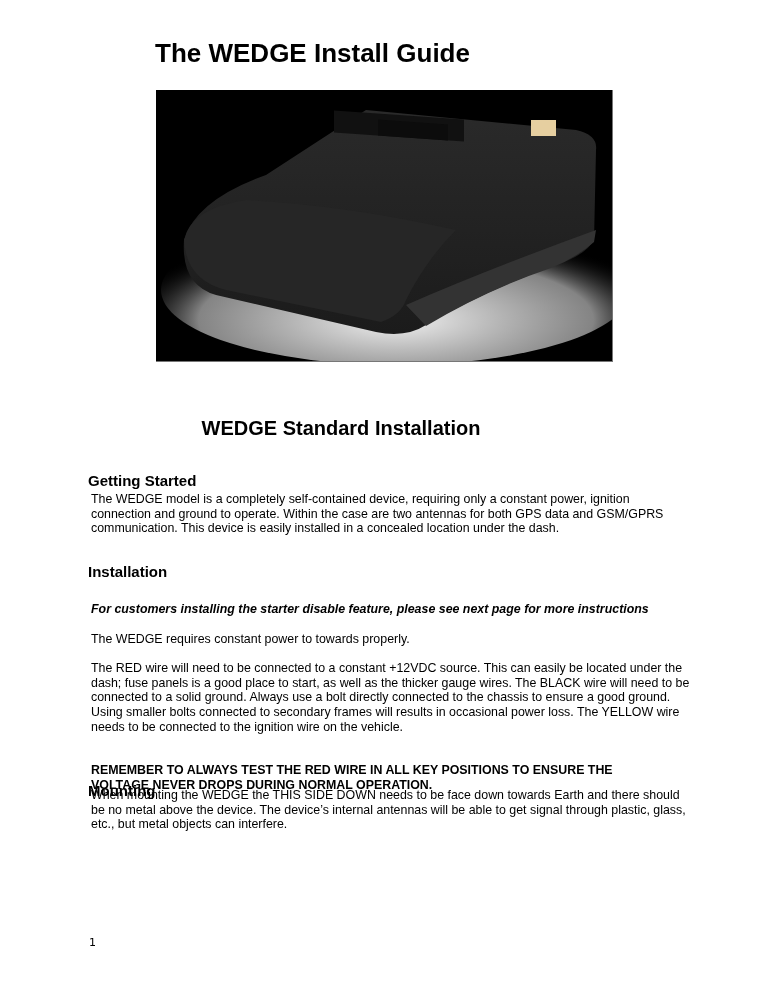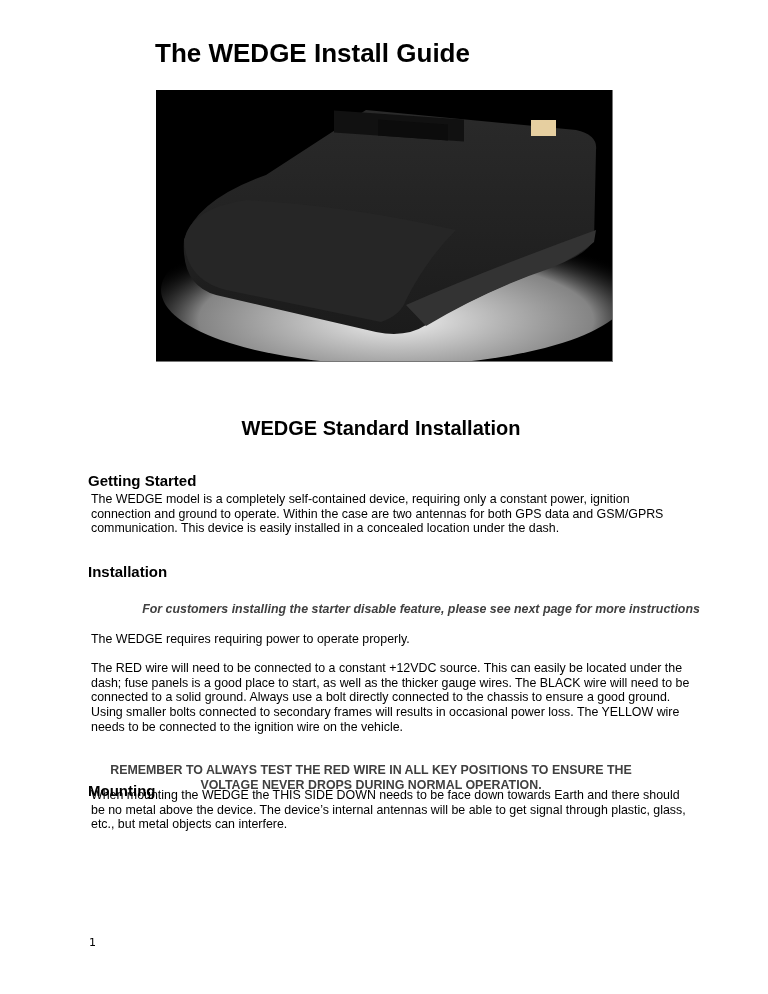--- a/index.html
+++ b/index.html
@@ -3,24 +3,24 @@
 <meta charset="utf-8">
 <style>
   html, body { margin: 0; padding: 0; background: #ffffff; }
   body { width: 768px; height: 994px; position: relative; overflow: hidden;
          font-family: "Liberation Sans", sans-serif; color: #000; }
   .title { position: absolute; top: 38px; left: 0; width: 625px; text-align: center;
            font-size: 26px; font-weight: bold; }
   .photo { position: absolute; left: 156px; top: 90px; width: 456px; height: 271px;
            background: #000; border-right: 1px solid #777; border-bottom: 1px solid #777; overflow: hidden; }
   .h1 { position: absolute; top: 417px; left: 0; width: 682px; text-align: center;
-        font-size: 20px; font-weight: bold; padding-left: 40px; }
+        font-size: 20px; font-weight: bold; }
   .h2 { position: absolute; left: 88px; font-size: 15px; font-weight: bold; }
   .p { position: absolute; left: 91px; width: 600px; font-size: 12.4px; line-height: 14.7px; }
-  .red { color: #404040; font-weight: bold; text-align: center; }
+  .red { color: #000000; font-weight: bold; }
   .ital { font-style: italic; }
   .pagenum { position: absolute; left: 89px; top: 936px; font-family: "DejaVu Sans", sans-serif; font-size: 11px; }
 </style>
 </head>
 <body>
 
 <div class="title">The WEDGE Install Guide</div>
 
 <div class="photo">
   <svg width="456" height="271" viewBox="0 0 456 271">
@@ -45,20 +45,20 @@
   </svg>
 </div>
 
 <div class="h1">WEDGE Standard Installation</div>
 
 <div class="h2" style="top:472px">Getting Started</div>
 <div class="p" style="top:492px">The WEDGE model is a completely self-contained device, requiring only a constant power, ignition connection and ground to operate. Within the case are two antennas for both GPS data and GSM/GPRS communication. This device is easily installed in a concealed location under the dash.</div>
 
 <div class="h2" style="top:563px">Installation</div>
 <div class="p red ital" style="top:602px; width:660px">For customers installing the starter disable feature, please see next page for more instructions</div>
-<div class="p" style="top:632px">The WEDGE requires requiring power to operate properly.</div>
+<div class="p" style="top:632px">The WEDGE requires constant power to towards properly.</div>
 <div class="p" style="top:661px">The RED wire will need to be connected to a constant +12VDC source. This can easily be located under the dash; fuse panels is a good place to start, as well as the thicker gauge wires. The BLACK wire will need to be connected to a solid ground. Always use a bolt directly connected to the chassis to ensure a good ground. Using smaller bolts connected to secondary frames will results in occasional power loss. The YELLOW wire needs to be connected to the ignition wire on the vehicle.</div>
 <div class="p red" style="top:763px; width:560px">REMEMBER TO ALWAYS TEST THE RED WIRE IN ALL KEY POSITIONS TO ENSURE THE VOLTAGE NEVER DROPS DURING NORMAL OPERATION.</div>
 
 <div class="h2" style="top:782px">Mounting</div>
 <div class="p" style="top:788px">When mounting the WEDGE the THIS SIDE DOWN needs to be face down towards Earth and there should be no metal above the device. The device’s internal antennas will be able to get signal through plastic, glass, etc., but metal objects can interfere.</div>
 
 <div class="pagenum">1</div>
 
 </body></html>

